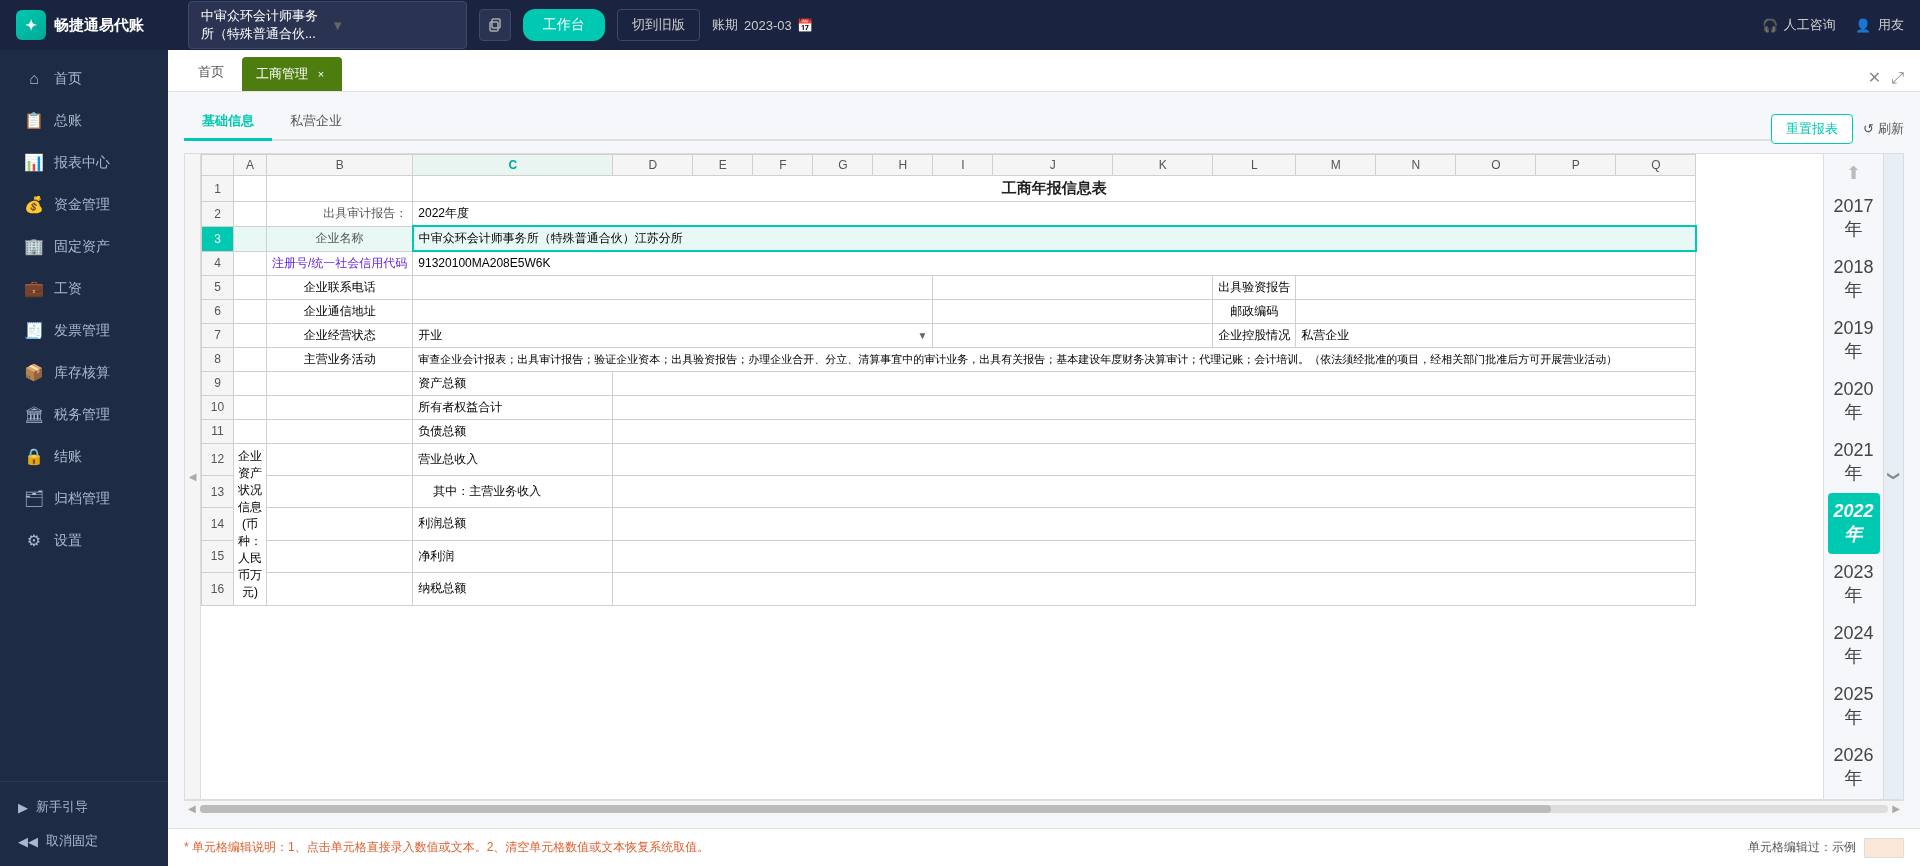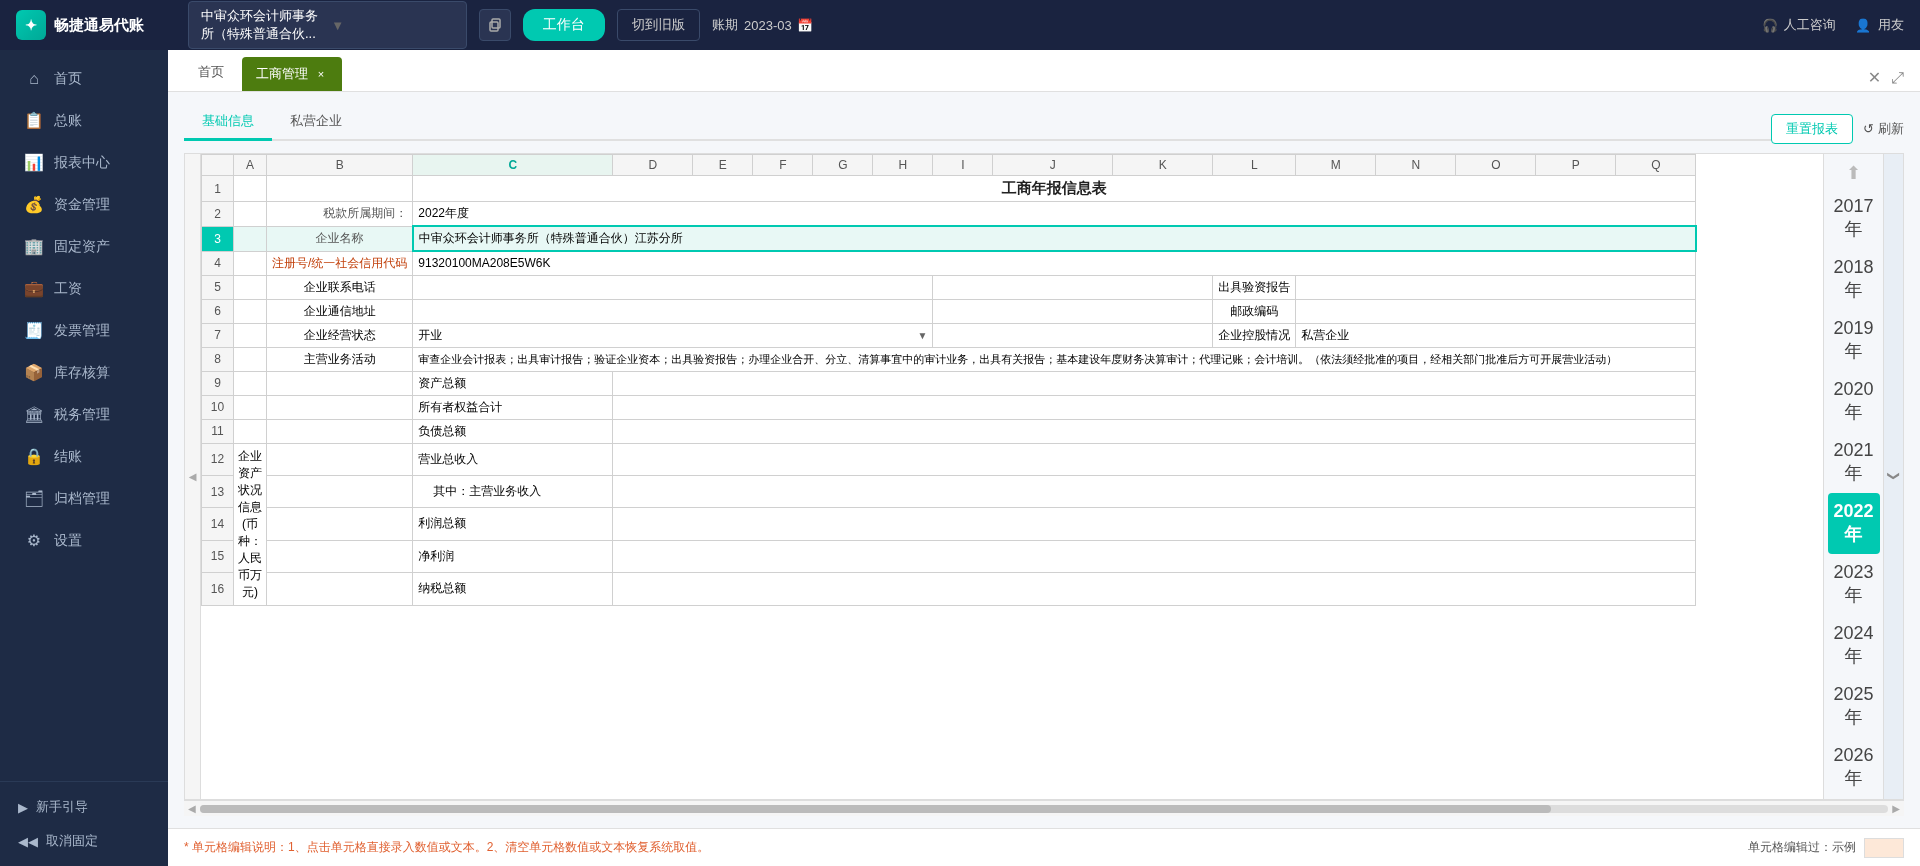--- a/index.html
+++ b/index.html
@@ -212,21 +212,21 @@
       padding: 8px 18px;
       font-size: 13px;
       color: #555;
       cursor: pointer;
       border-bottom: 3px solid transparent;
       margin-bottom: -2px;
     }
     .sub-tab.active {
       color: #00c9b1;
       border-bottom: 3px solid #00c9b1;
-      font-weight: normal;
+      font-weight: bold;
     }
     .toolbar-right {
       margin-left: auto;
       display: flex;
       align-items: center;
       gap: 10px;
     }
     .reset-btn {
       border: 1px solid #00c9b1;
       color: #00c9b1;
@@ -319,20 +319,21 @@
       text-align: center;
       font-size: 18px;
       color: #444;
       cursor: pointer;
       border-radius: 4px;
     }
     .year-item.active {
       background: #00c9b1;
       color: #fff;
       font-weight: bold;
+      font-style: italic;
     }
     .year-scroll-up, .year-scroll-down {
       color: #bbb;
       cursor: pointer;
       font-size: 18px;
       padding: 4px;
     }
     .sidebar-collapse-btn {
       width: 20px;
       background: #e8eef5;
@@ -546,35 +547,35 @@
               <tr>
                 <td class="row-header">1</td>
                 <td></td>
                 <td></td>
                 <td colspan="15" style="text-align:center; font-size:15px; font-weight:bold; color:#222;">工商年报信息表</td>
               </tr>
 
               <tr>
                 <td class="row-header">2</td>
                 <td></td>
-                <td style="text-align:right; color:#555;">税款所属期间：</td>
+                <td style="text-align:right; color:#555;">出具审计报告：</td>
                 <td colspan="15">2022年度</td>
               </tr>
 
               <tr style="background:#e8f8f5;">
                 <td class="row-header" style="background:#00c9b1; color:#fff;">3</td>
                 <td></td>
                 <td style="text-align:center; color:#555;margin-left:12px;">企业名称</td>
                 <td colspan="15" style="border:2px solid #00c9b1;">中审众环会计师事务所（特殊普通合伙）江苏分所</td>
               </tr>
 
               <tr>
                 <td class="row-header">4</td>
                 <td></td>
-                <td style="text-align:center; color:#c2410c;">注册号/统一社会信用代码</td>
+                <td style="text-align:center; color:#6d28d9;">注册号/统一社会信用代码</td>
                 <td colspan="15">91320100MA208E5W6K</td>
               </tr>
 
               <tr>
                 <td class="row-header">5</td>
                 <td></td>
                 <td style="text-align:center;">企业联系电话</td>
                 <td colspan="6"></td>
                 <td colspan="3"></td>
                 <td style="text-align:center;">出具验资报告</td>

